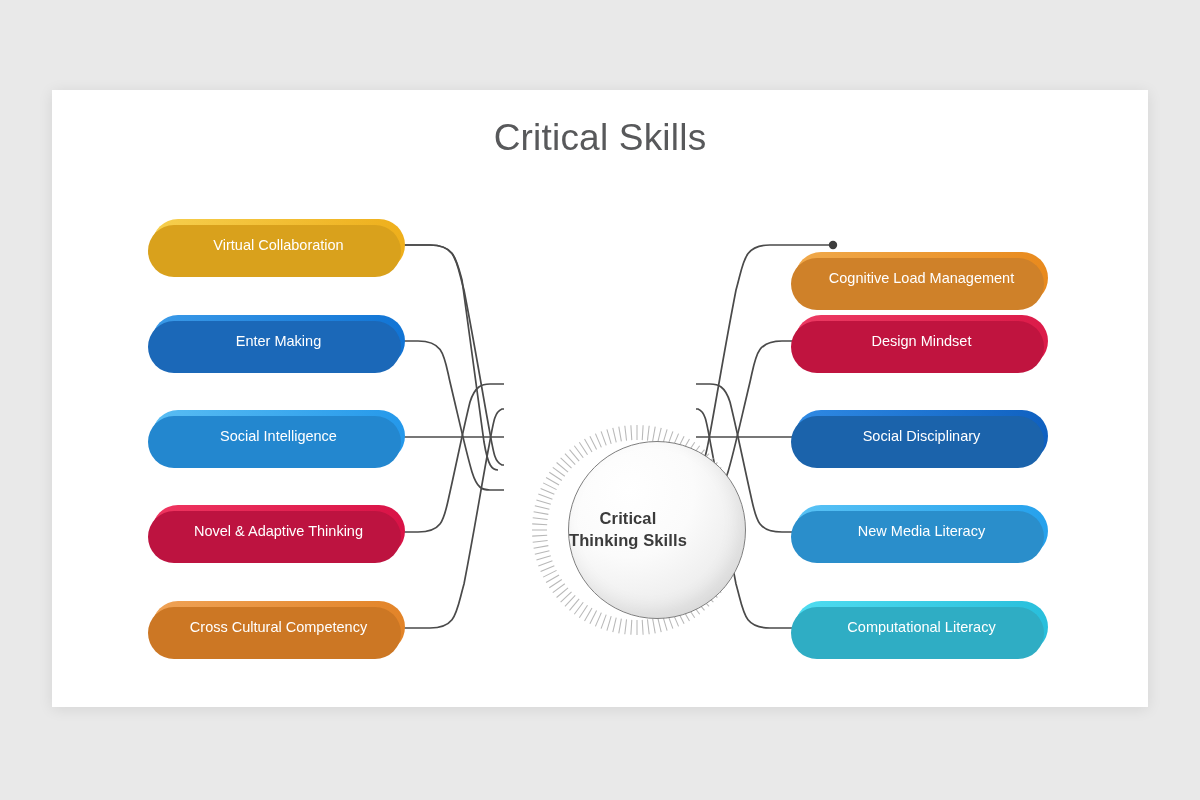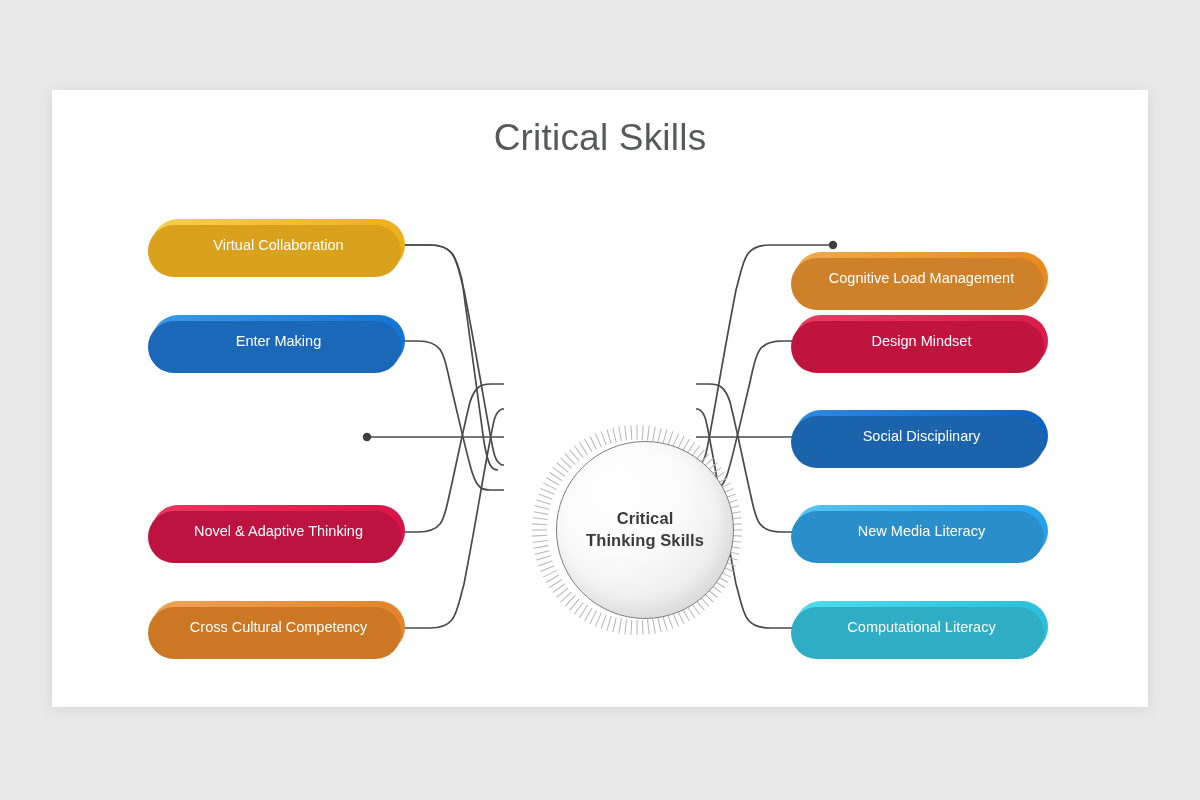--- a/index.html
+++ b/index.html
@@ -60,30 +60,29 @@
     fill: none;
     stroke: #4a4a4a;
     stroke-width: 1.7;
   }
   .connector-dot { fill: #3d3d3d; }
   .hub-tick { stroke: #b8b8b8; stroke-width: 1.05; }
 
   
   #hub {
     position: absolute;
-    left: 504px;
+    left: 516px;
     top: 351px;
     width: 178px;
     height: 178px;
     border-radius: 50%;
     background: radial-gradient(circle at 34% 28%, #ffffff 0%, #fbfbfb 38%, #ededed 70%, #dddddd 100%);
     border: 1px solid #7e7e7e;
     display: flex;
     align-items: center;
-    justify-content: center;
     box-shadow: inset -6px -8px 18px rgba(0,0,0,0.07);
   }
   #hub-label {
     text-align: center;
     font-size: 16.5px;
     font-weight: bold;
     color: #3b3b3b;
     line-height: 1.33;
     letter-spacing: 0.1px;
   }
@@ -288,20 +287,23 @@
       <span>Thinking Skills</span>
     </div>
   </div>
 
   <div class="pill side-left row-1" style="background: linear-gradient(100deg, rgb(246, 207, 78) 0%, rgb(238, 174, 26) 100%); --shade: #d9a11c;">
     <span class="pill-label">Virtual Collaboration</span>
   </div>
   <div class="pill side-left row-2" style="background: linear-gradient(100deg, rgb(58, 154, 232) 0%, rgb(16, 115, 212) 100%); --shade: #1b68b8;">
     <span class="pill-label">Enter Making</span>
   </div>
+  <div class="pill side-left row-3" style="background: linear-gradient(100deg, rgb(89, 189, 243) 0%, rgb(35, 151, 234) 100%); --shade: #2387cf;">
+    <span class="pill-label">Social Intelligence</span>
+  </div>
   <div class="pill side-left row-5" style="background: linear-gradient(100deg, rgb(239, 162, 85) 0%, rgb(226, 131, 39) 100%); --shade: #cc7724;">
     <span class="pill-label">Cross Cultural Competency</span>
   </div>
   <div class="pill side-left row-4" style="background: linear-gradient(100deg, rgb(239, 53, 96) 0%, rgb(216, 18, 70) 100%); --shade: #bd1340;">
     <span class="pill-label">Novel &amp; Adaptive Thinking</span>
   </div>
 
   <div class="pill side-right row-1" style="background: linear-gradient(100deg, rgb(240, 169, 75) 0%, rgb(232, 137, 28) 100%); margin-top: 33px; --shade: #cf8129;">
     <span class="pill-label">Cognitive Load Management</span>
   </div>

